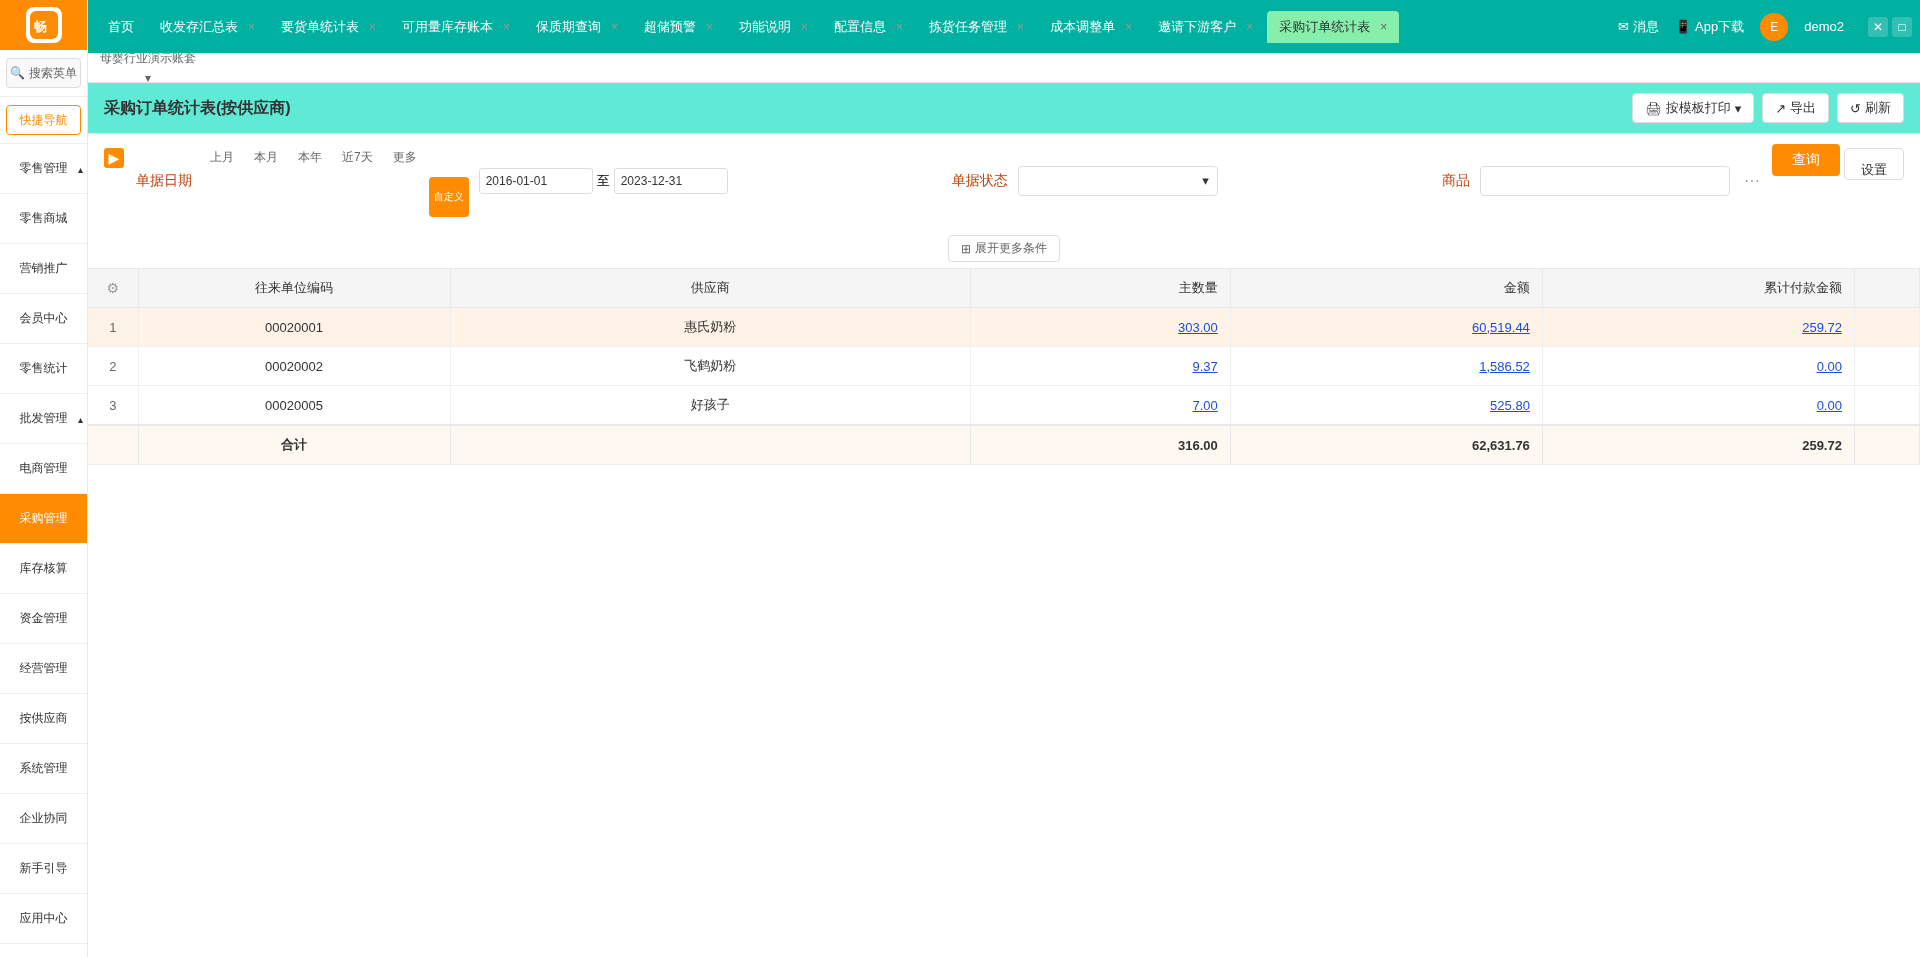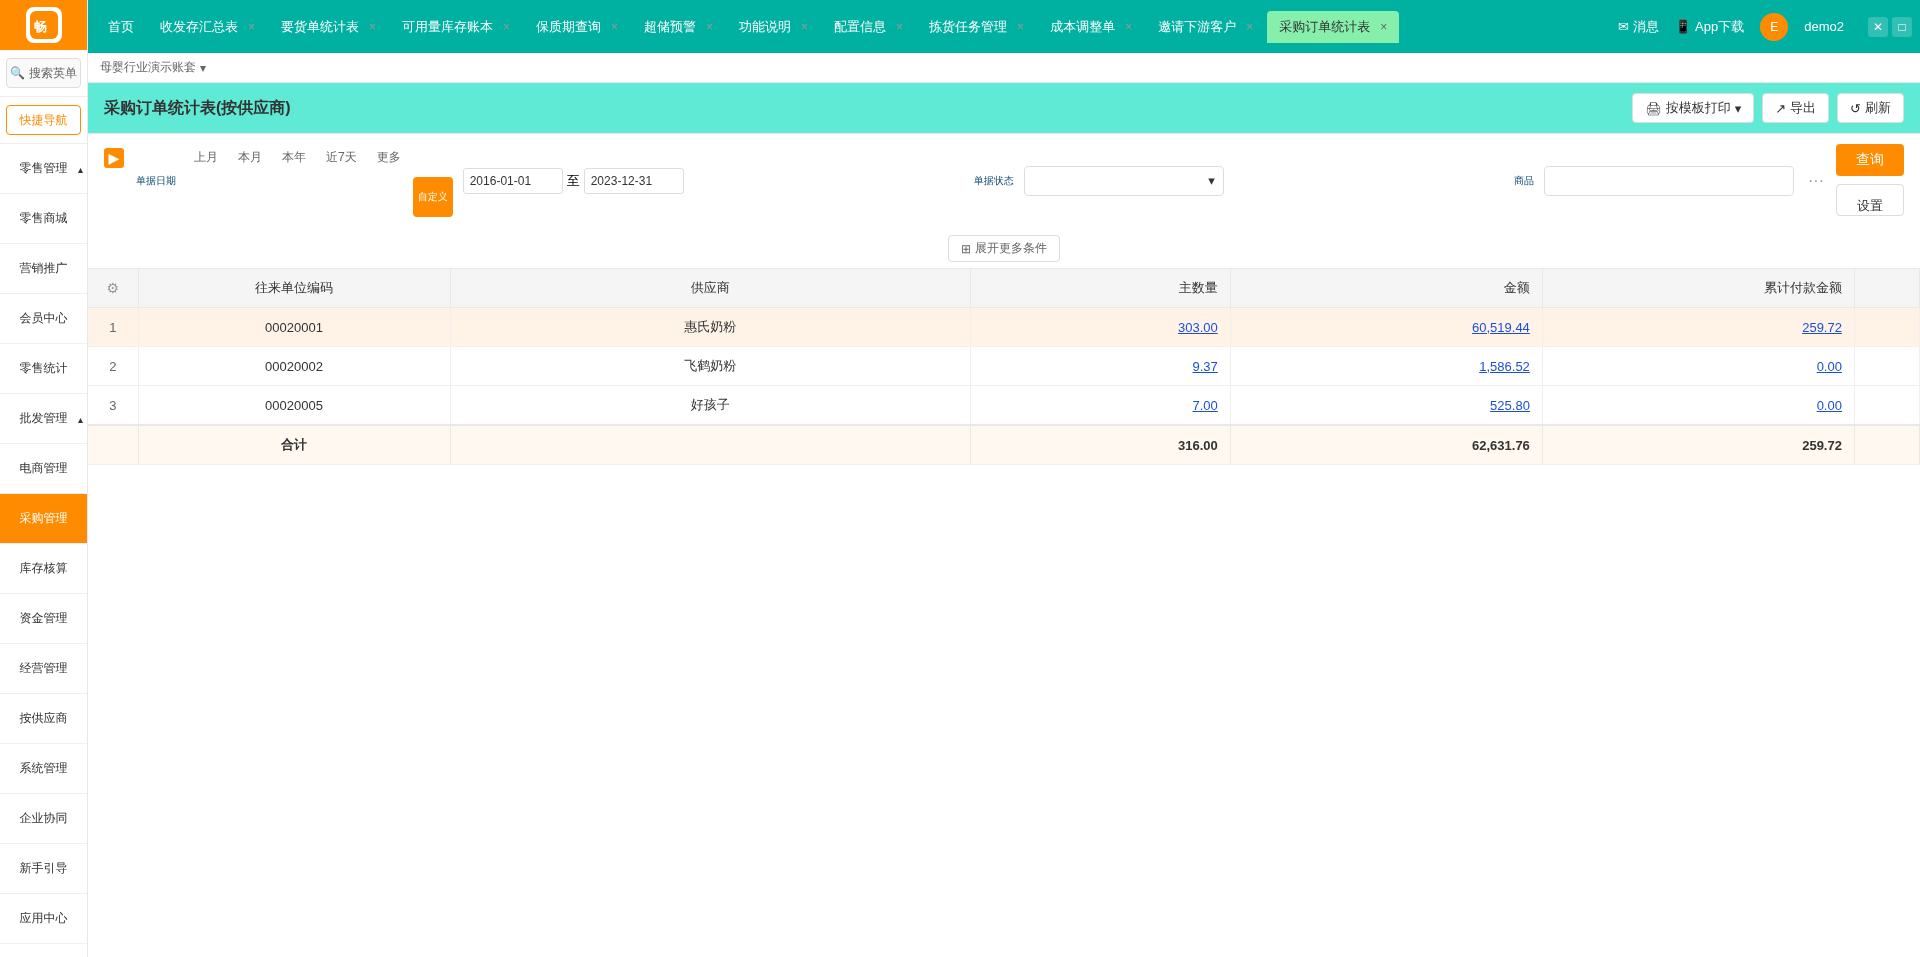--- a/index.html
+++ b/index.html
@@ -29,37 +29,37 @@
     .nav-tab .close-x { font-size: 12px; color: #999; margin-left: 4px; cursor: pointer; }
     .nav-tab.active .close-x { color: #666; }
     .top-nav-right { margin-left: auto; display: flex; align-items: center; gap: 16px; color: #fff; font-size: 13px; flex-shrink: 0; }
     .top-nav-right .msg-icon, .top-nav-right .app-icon { display: flex; align-items: center; gap: 4px; cursor: pointer; }
     .avatar { width: 28px; height: 28px; border-radius: 50%; background: #ff8c00; display: flex; align-items: center; justify-content: center; color: #fff; font-size: 12px; cursor: pointer; }
     .window-controls { display: flex; gap: 4px; margin-left: 8px; }
     .win-btn { width: 20px; height: 20px; border-radius: 3px; display: flex; align-items: center; justify-content: center; cursor: pointer; color: #fff; font-size: 12px; background: rgba(255,255,255,0.2); }
 
     
     .breadcrumb-bar { height: 30px; background: #fff; display: flex; align-items: center; padding: 0 12px; border-bottom: 1px solid #e8e8e8; font-size: 12px; color: #666; gap: 8px; }
-    .breadcrumb-select { display: flex; align-items: center; gap: 4px; cursor: pointer; }
+    .breadcrumb-select { display: flex; align-items: center; gap: 4px; cursor: pointer; flex-direction: column; }
 
     
     .content { flex: 1; background: #f5f5f5; overflow: hidden; display: flex; flex-direction: column; }
 
     
     .page-header { background: #5eead4; padding: 10px 16px 0; display: flex; align-items: center; justify-content: space-between; border-bottom: 1px solid #e8e8e8; }
     .page-title { font-size: 16px; font-weight: bold; color: #333; padding-bottom: 10px; }
     .header-actions { display: flex; align-items: center; gap: 8px; padding-bottom: 10px; }
     .btn-print { height: 30px; padding: 0 12px; border: 1px solid #ddd; border-radius: 4px; background: #fff; cursor: pointer; font-size: 13px; color: #333; display: flex; align-items: center; gap: 4px; }
     .btn-export { height: 30px; padding: 0 12px; border: 1px solid #ddd; border-radius: 4px; background: #fff; cursor: pointer; font-size: 13px; color: #333; display: flex; align-items: center; gap: 4px; }
     .btn-refresh { height: 30px; padding: 0 12px; border: 1px solid #ddd; border-radius: 4px; background: #fff; cursor: pointer; font-size: 13px; color: #333; display: flex; align-items: center; gap: 4px; }
-    .filter-label { color: #0c4a6e; font-size: 10px; white-space: nowrap; }
+    .filter-label { color: #c2410c; font-size: 14px; white-space: nowrap; }
     .date-shortcuts { display: flex; gap: 4px; }
     .date-btn { height: 26px; padding: 0 8px; border: none; background: transparent; cursor: pointer; font-size: 12px; color: #666; border-radius: 3px; }
     .date-range { display: flex; align-items: center; gap: 4px; }
-    .date-input { height: 26px; border: 1px solid #ddd; border-radius: 3px; padding: 0 6px; font-size: 12px; color: #333; width: 100px; }
+    .date-input { height: 26px; border: 1px solid #ddd; border-radius: 3px; padding: 0 6px; font-size: 12px; color: #333; width: 114px; }
     .custom-badge { background: #ff8c00; color: #fff; font-size: 10px; padding: 13px 5px; border-radius: 4px; margin-top: 33px; }
     .filter-select { height: 30px; border: 1px solid #ddd; border-radius: 4px; padding: 0 8px; font-size: 13px; color: #333; background: #fff; cursor: pointer; min-width: 200px; display: flex; align-items: center; justify-content: space-between; }
     .filter-input { height: 30px; border: 1px solid #ddd; border-radius: 4px; padding: 0 8px; font-size: 13px; color: #333; background: #fff; min-width: 200px; }
     .btn-query { height: 32px; padding: 0 20px; background: #ff8c00; border: none; border-radius: 4px; color: #fff; font-size: 14px; cursor: pointer; }
     .btn-settings { height: 32px; padding: 12px 16px; background: #fff; border: 1px solid #ddd; border-radius: 4px; color: #333; font-size: 13px; cursor: pointer; margin-top: 4px; }
     .expand-btn { display: flex; align-items: center; gap: 4px; cursor: pointer; color: #666; font-size: 12px; padding: 4px 12px; border: 1px solid #ddd; border-radius: 4px; background: #fff; margin: 0 auto; }
 
     
     .toggle-row { display: flex; justify-content: center; padding: 6px 0; background: #fff; border-bottom: 1px solid #e8e8e8; }
 
@@ -295,21 +295,21 @@
               <span></span>
               <span>▾</span>
             </div>
             <span style="flex:1;"></span>
             <span class="filter-label">商品</span>
             <input class="filter-input" type="text" style="min-width: 250px;">
             <span class="more-dots">···</span>
           </div>
         </div>
 
-        <div style="display:flex; flex-direction:column; gap:4px; flex-shrink:0;">
+        <div style="display:flex; flex-direction:row; gap:4px; flex-shrink:0;">
           <button class="btn-query">查询</button>
           <button class="btn-settings">设置</button>
         </div>
       </div>
     </div>
 
     <div class="toggle-row">
       <button class="expand-btn">
         <span>⊞</span>
         <span>展开更多条件</span>

